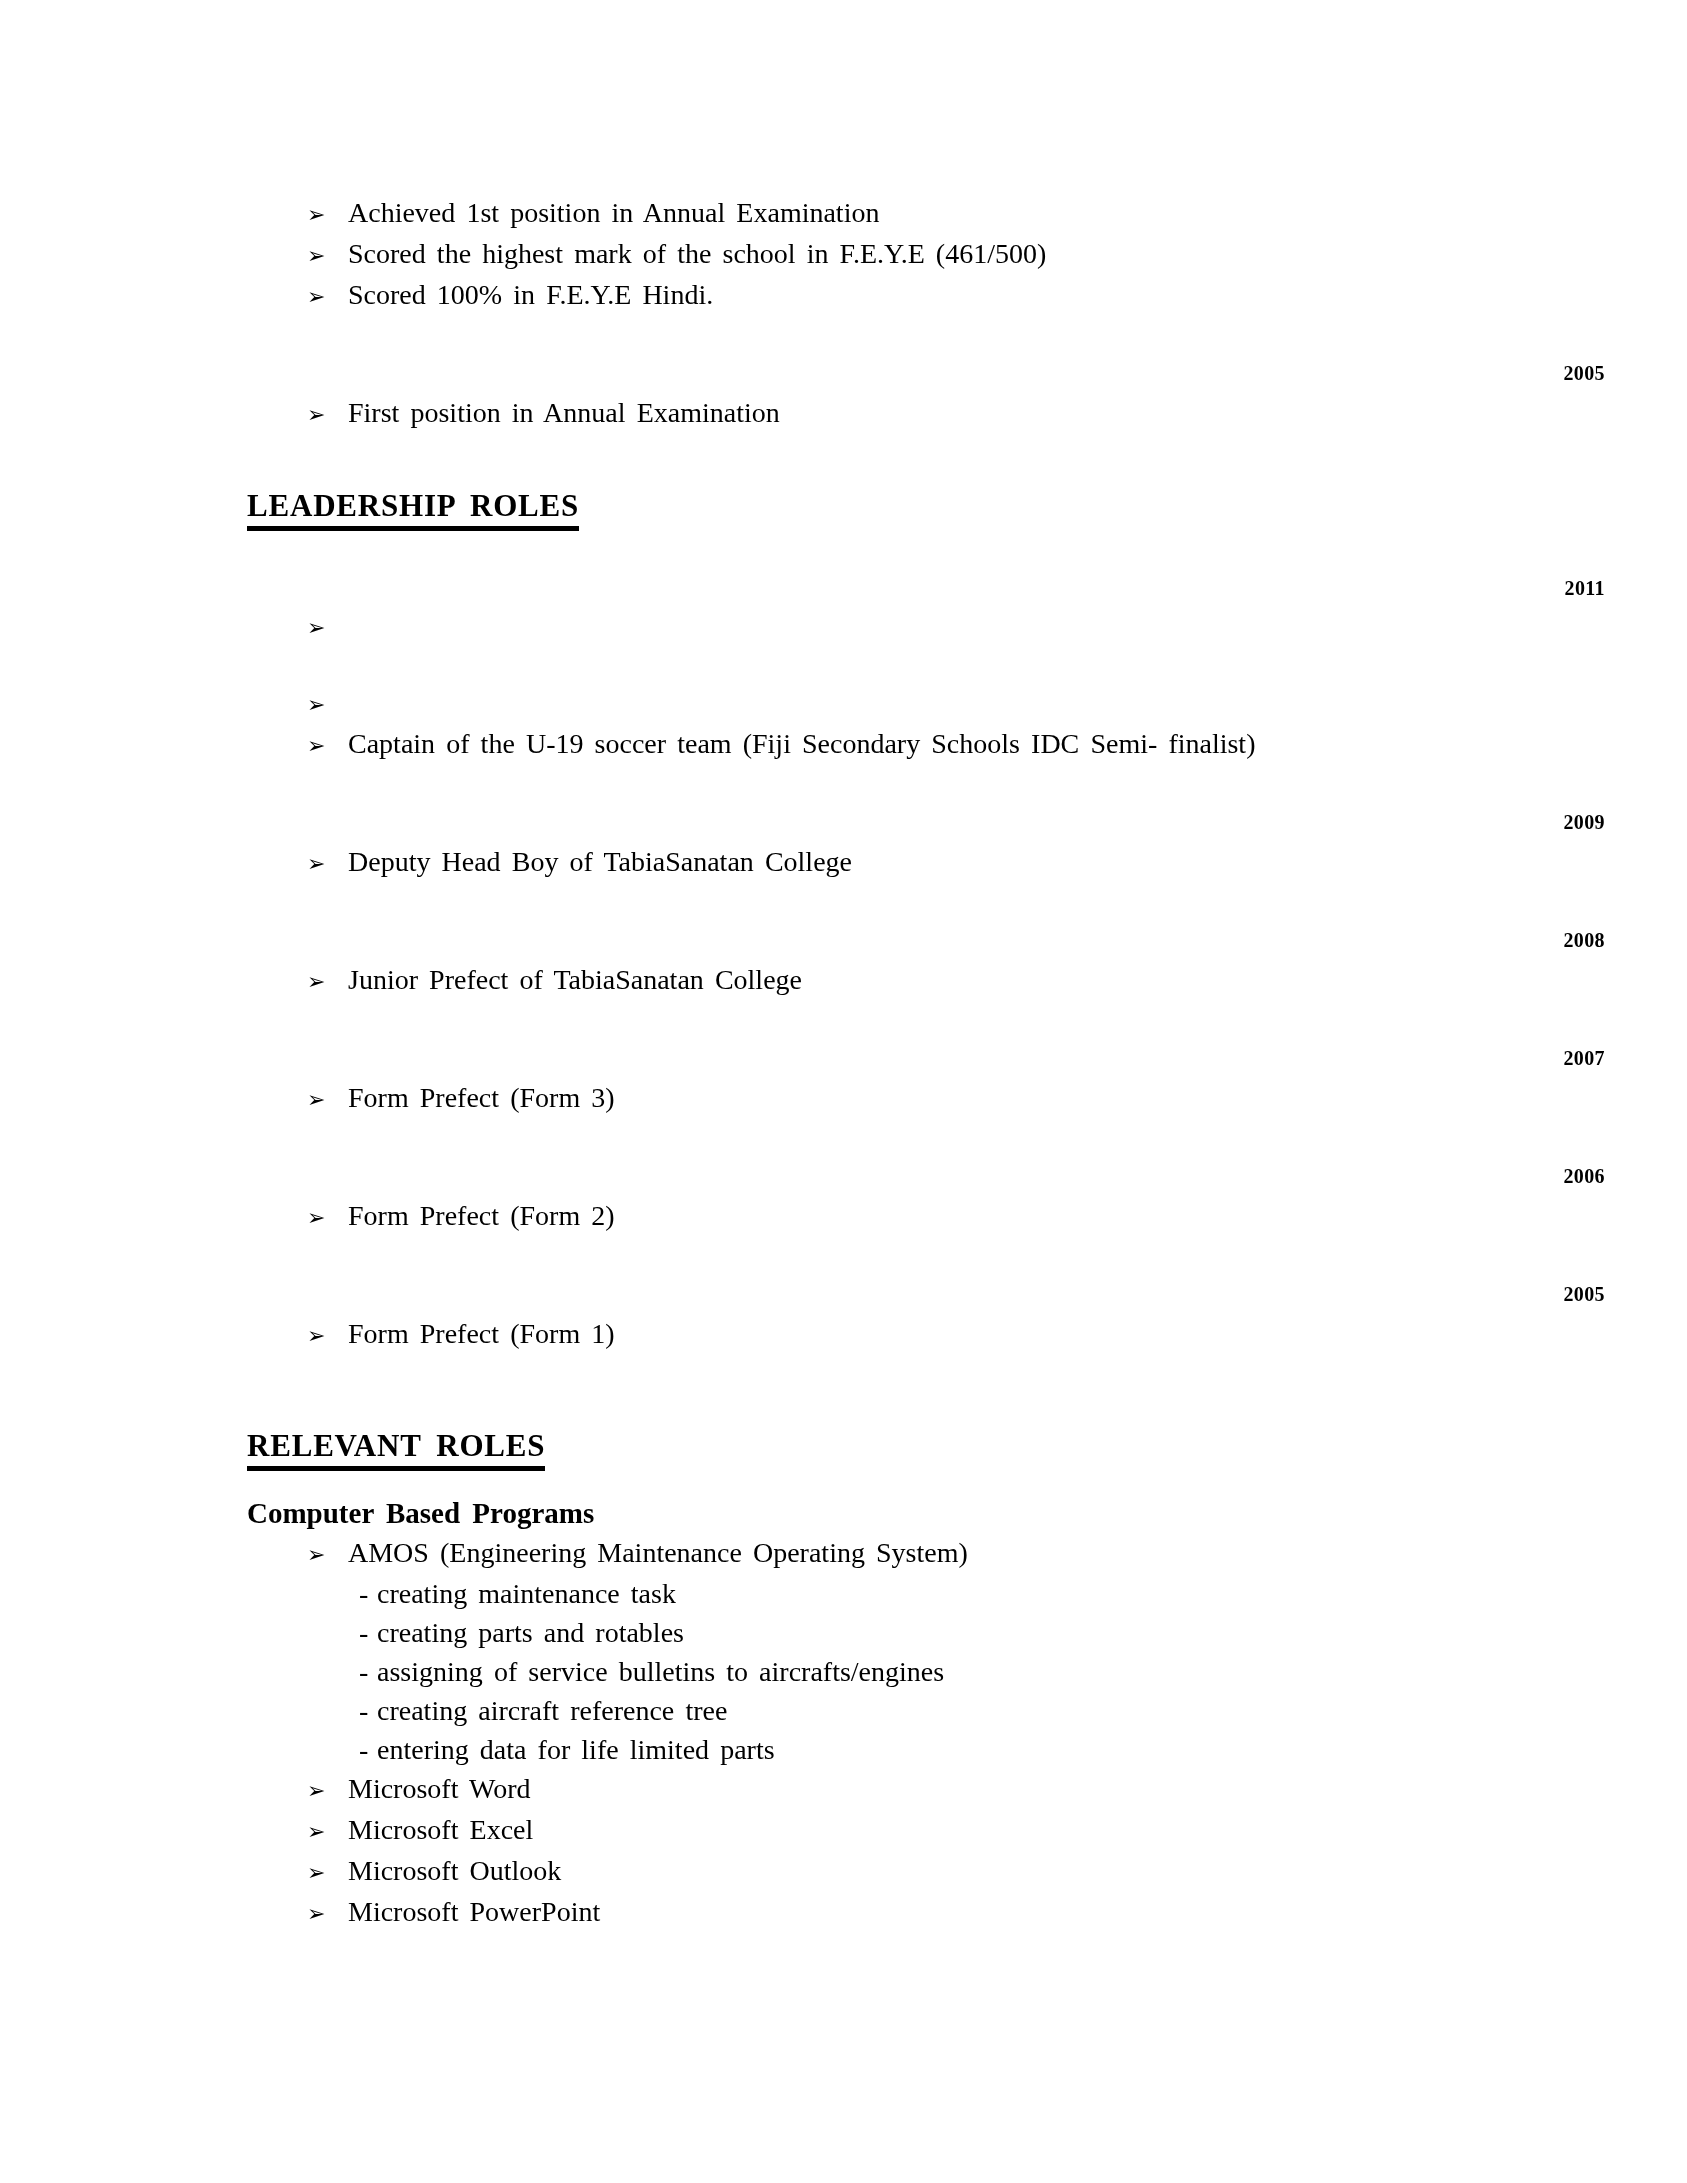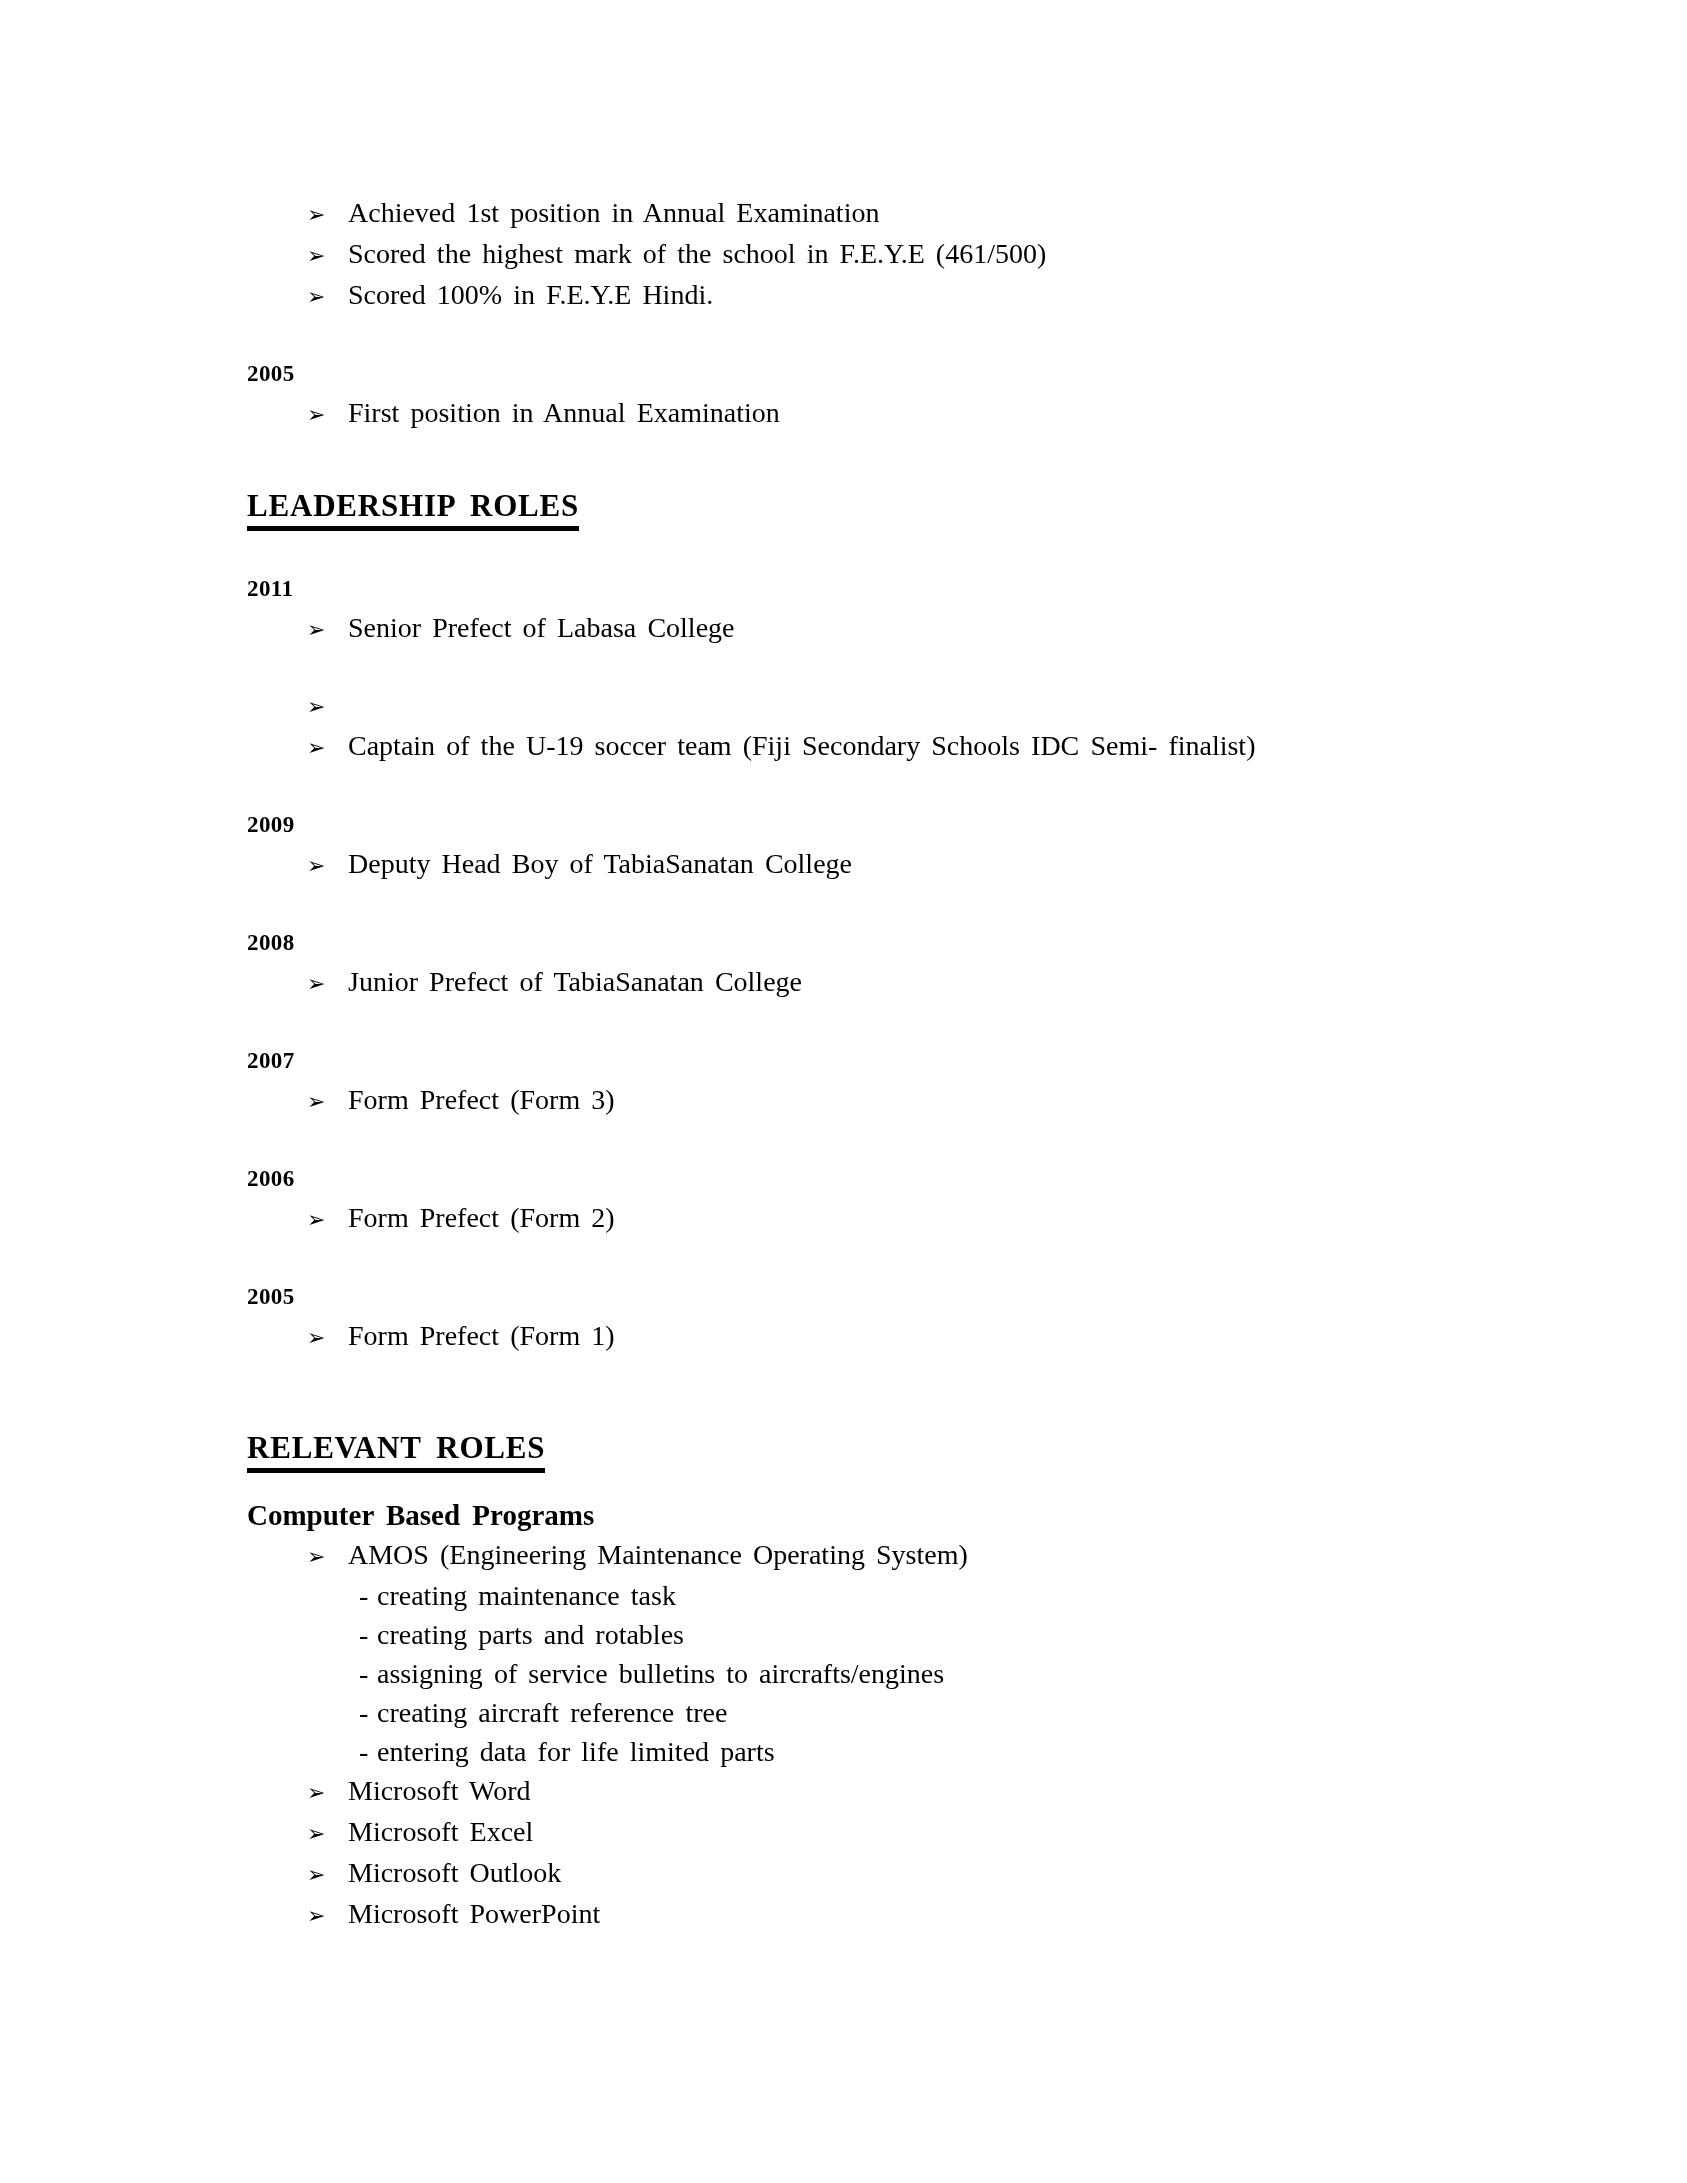--- a/index.html
+++ b/index.html
@@ -29,21 +29,21 @@
     color: #000000;
   }
   .dashlist li { padding-left: 112px; }
   .dash {
     flex: 0 0 18px;
     width: 18px;
     font-family: "Liberation Serif", serif;
   }
 
   .year-block { margin-top: 38px; }
-  .year { font-weight: bold; font-size: 23px; letter-spacing: 0.4px; }
+  .year { font-weight: bold; font-size: 20px; letter-spacing: 0.4px; text-align: right; }
 
   .main-heading {
     margin-top: 52px;
     font-size: 31px;
     font-weight: bold;
     letter-spacing: 0.8px;
     word-spacing: 6.6px;
   }
   .main-heading .underlined {
     display: inline-block;
@@ -91,21 +91,20 @@
 
   <h2 class="main-heading">
     <span class="underlined">LEADERSHIP ROLES</span>
   </h2>
 
   <section class="year-block">
     <h3 class="year">2011</h3>
     <ul class="blist">
       <li>
         <span class="marker">➢</span>
-        <span>Senior Prefect of Labasa College</span>
       </li>
     </ul>
   </section>
 
   <section class="year-block">
     <ul class="blist">
       <li>
         <span class="marker">➢</span>
       </li>
       <li>

